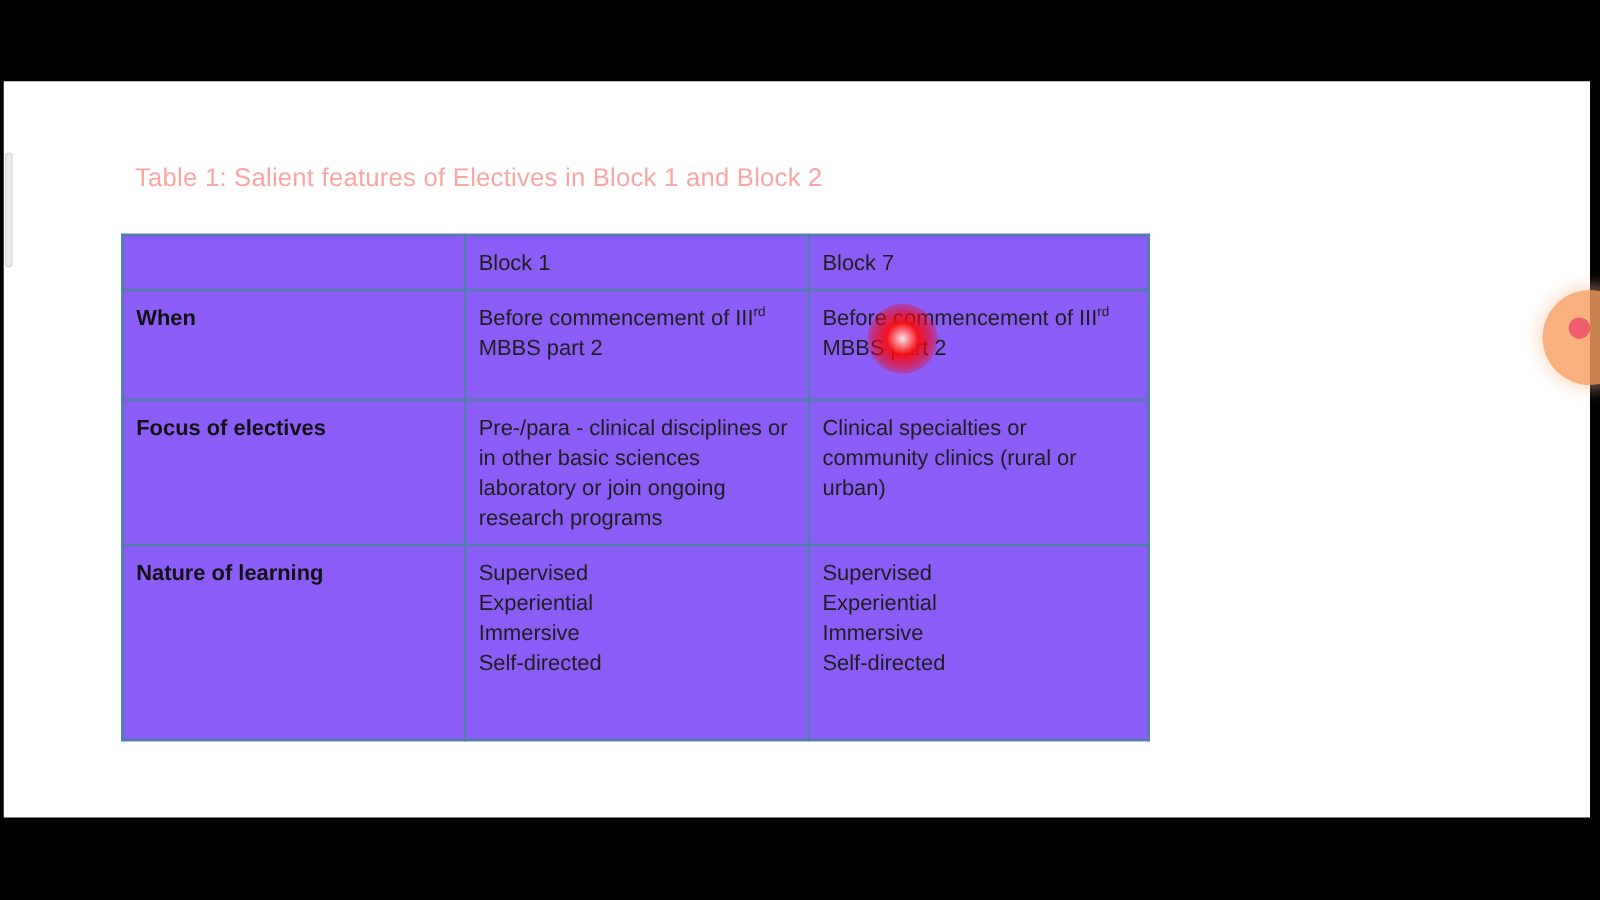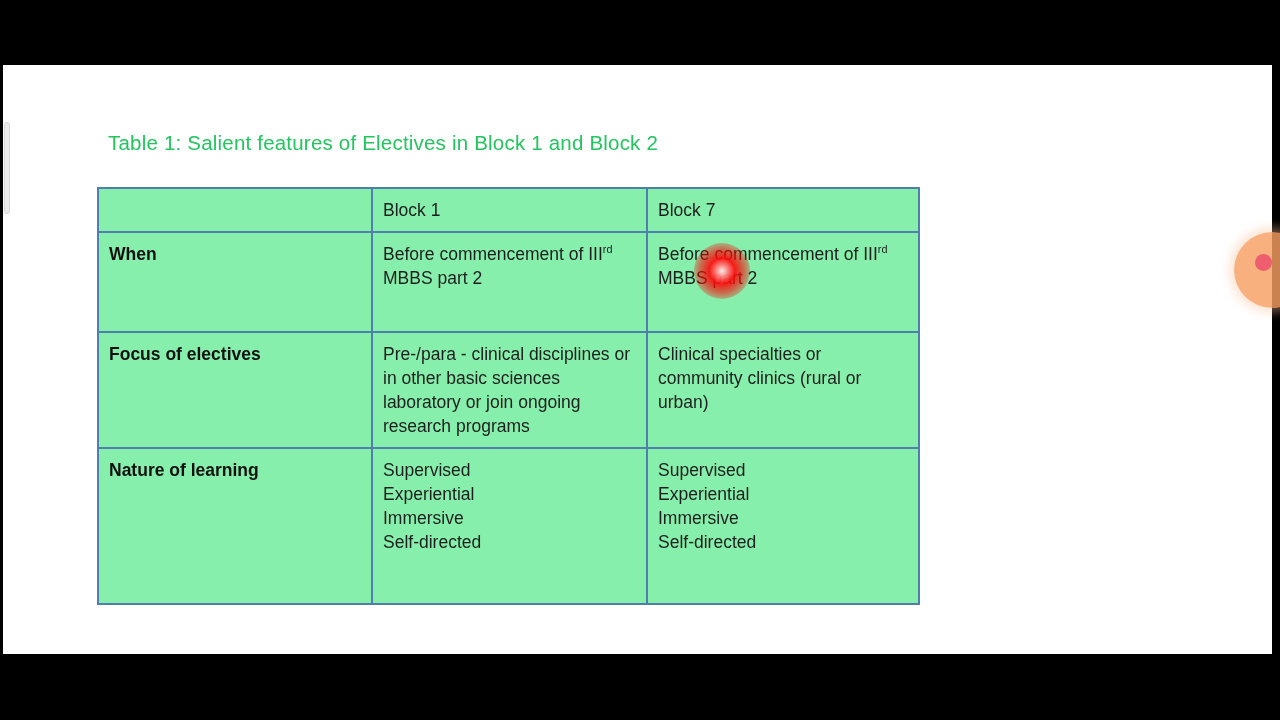--- a/index.html
+++ b/index.html
@@ -33,51 +33,51 @@
     border: 1px solid #d6d6d6;
     border-radius: 4px;
     z-index: 3;
   }
 
   .doc-title {
     position: absolute;
     left: 108px; top: 131px;
     font-size: 20.5px;
     letter-spacing: 0.2px;
-    color: #22c55e;
+    color: #fca5a5;
     z-index: 2;
     white-space: nowrap;
   }
 
   table.features {
     position: absolute;
     left: 97px; top: 187px;
     width: 821px;
     border-collapse: collapse;
     table-layout: fixed;
     z-index: 2;
-    background: #86efac;
+    background: #8b5cf6;
   }
   table.features td, table.features th {
     border: 2px solid #4f7fab;
     vertical-align: top;
     text-align: left;
     padding: 9px 12px 9px 10px;
     font-size: 17.5px;
     line-height: 24px;
     color: #1e1e1e;
     font-weight: normal;
     overflow: hidden;
   }
   table.features .rowlabel { font-weight: bold; color: #111; }
   col.c1 { width: 274px; }
   col.c2 { width: 275px; }
   col.c3 { width: 272px; }
   tr.r-header   { height: 42px; }
-  tr.r-when     { height: 100px; }
+  tr.r-when     { height: 88px; }
   tr.r-duration { height: 45px; }
   tr.r-focus    { height: 104px; }
   tr.r-nature   { height: 156px; }
   sup { font-size: 0.62em; line-height: 0; }
 
   
   .laser-dot {
     position: absolute;
     left: 694px; top: 243px;
     width: 56px; height: 56px;

